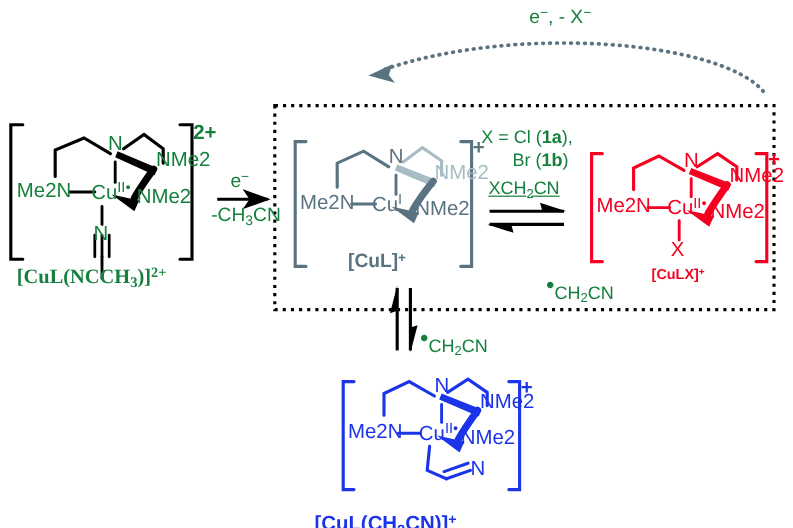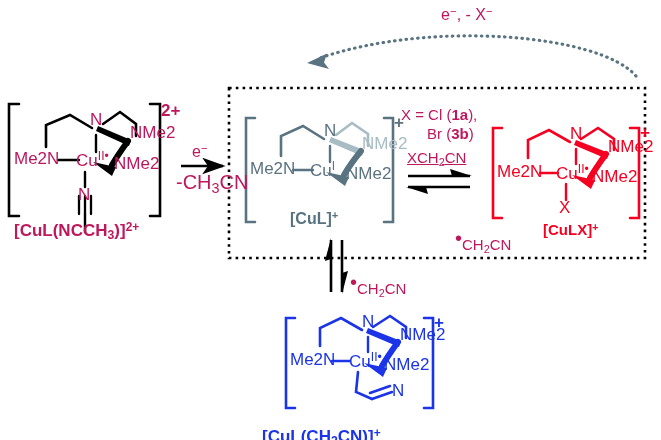--- a/index.html
+++ b/index.html
@@ -14,21 +14,21 @@
   svg{display:block;overflow:visible;}
 
   #scheme-canvas{position:absolute;left:0;top:0;width:661px;height:440px;}
 
   .lbl{position:absolute;white-space:nowrap;line-height:1;}
   .bold{font-weight:bold;}
   .sub{font-size:0.72em;vertical-align:-0.28em;}
   .sup{font-size:0.72em;vertical-align:0.45em;}
   .supl{font-size:0.70em;vertical-align:0.42em;}
 
-  .c-black{color:#be185d;}
+  .c-black{color:#15803d;}
   .c-teal{color:#5a7380;}
   .c-tealfade{color:#a8bcc4;}
   .c-red{color:#f50021;}
   .c-blue{color:#1b34e8;}
 </style>
 </head>
 <body>
 
 <svg id="scheme-canvas" width="661" height="440" viewBox="0 0 661 440" xmlns="http://www.w3.org/2000/svg">
 
@@ -158,28 +158,28 @@
   <span>Me2N</span>
 </div>
 <div class="lbl c-black" style="left:90px;top:111px;font-size:17px;">N</div>
 <div class="lbl c-black" style="left:130px;top:124px;font-size:17px;">NMe2</div>
 <div class="lbl c-black" style="left:114px;top:155px;font-size:17px;">NMe2</div>
 <div class="lbl c-black" style="left:76px;top:150px;font-size:17px;">
   <span>Cu</span><span class="sup">II</span><span class="sup">•</span>
 </div>
 <div class="lbl c-black" style="left:78px;top:186px;font-size:17px;">N</div>
 <div class="lbl c-black bold" style="left:161px;top:102px;font-size:17px;">2+</div>
-<div class="lbl c-black bold" style="left:14px;top:222px;font-size:17px;">
+<div class="lbl c-black bold" style="left:14px;top:222px;font-size:17px;font-family:Liberation Serif, serif;">
   <span>[CuL(NCCH</span><span class="sub">3</span><span>)]</span><span class="supl">2+</span>
 </div>
 
 <div class="lbl c-black" style="left:192px;top:143px;font-size:16px;">
   <span>e</span><span class="sup">−</span>
 </div>
-<div class="lbl c-black" style="left:176px;top:172px;font-size:20px;">
+<div class="lbl c-black" style="left:176px;top:172px;font-size:16px;">
   <span>-CH</span><span class="sub">3</span><span>CN</span>
 </div>
 
 <div class="lbl c-black" style="left:441px;top:6px;font-size:16px;">
   <span>e</span><span class="sup">−</span><span>, - X</span><span class="sup">−</span>
 </div>
 
 <div class="lbl c-teal" style="left:250px;top:160px;font-size:17px;">Me2N</div>
 <div class="lbl c-teal" style="left:324px;top:122px;font-size:17px;">N</div>
 <div class="lbl c-tealfade" style="left:362px;top:135px;font-size:17px;">NMe2</div>
@@ -189,36 +189,36 @@
 </div>
 <div class="lbl c-teal bold" style="left:394px;top:114px;font-size:17px;">+</div>
 <div class="lbl c-teal bold" style="left:290px;top:210px;font-size:16px;">
   <span>[CuL]</span><span class="supl">+</span>
 </div>
 
 <div class="lbl c-black" style="left:401px;top:107px;font-size:15px;">
   <span>X = Cl (</span><span class="bold">1a</span><span>),</span>
 </div>
 <div class="lbl c-black" style="left:427px;top:126px;font-size:15px;">
-  <span>Br (</span><span class="bold">3b</span><span>)</span>
+  <span>Br (</span><span class="bold">1b</span><span>)</span>
 </div>
 <div class="lbl c-black" style="left:407px;top:150px;font-size:15px;text-decoration:underline;">
   <span>XCH</span><span class="sub">2</span><span>CN</span>
 </div>
 
 <div class="lbl c-red" style="left:497px;top:163px;font-size:17px;">Me2N</div>
 <div class="lbl c-red" style="left:570px;top:125px;font-size:17px;">N</div>
 <div class="lbl c-red" style="left:608px;top:138px;font-size:17px;">NMe2</div>
 <div class="lbl c-red" style="left:592px;top:168px;font-size:17px;">NMe2</div>
 <div class="lbl c-red" style="left:556px;top:163px;font-size:17px;">
   <span>Cu</span><span class="sup">II</span><span class="sup">•</span>
 </div>
 <div class="lbl c-red" style="left:559px;top:199px;font-size:17px;">X</div>
 <div class="lbl c-red bold" style="left:640px;top:124px;font-size:17px;">+</div>
-<div class="lbl c-red bold" style="left:543px;top:222px;font-size:15px;">
+<div class="lbl c-red bold" style="left:543px;top:222px;font-size:12px;">
   <span>[CuLX]</span><span class="supl">+</span>
 </div>
 
 <div class="lbl c-black" style="left:455px;top:228px;font-size:15px;">
   <span style="font-size:20px;vertical-align:0.25em;">•</span><span>CH</span><span class="sub">2</span><span>CN</span>
 </div>
 
 <div class="lbl c-black" style="left:350px;top:272px;font-size:15px;">
   <span style="font-size:20px;vertical-align:0.25em;">•</span><span>CH</span><span class="sub">2</span><span>CN</span>
 </div>

